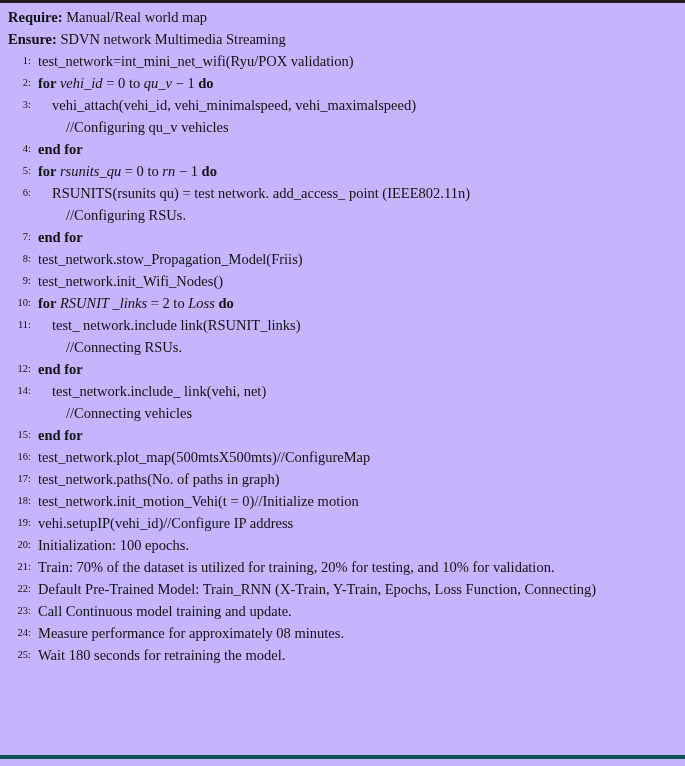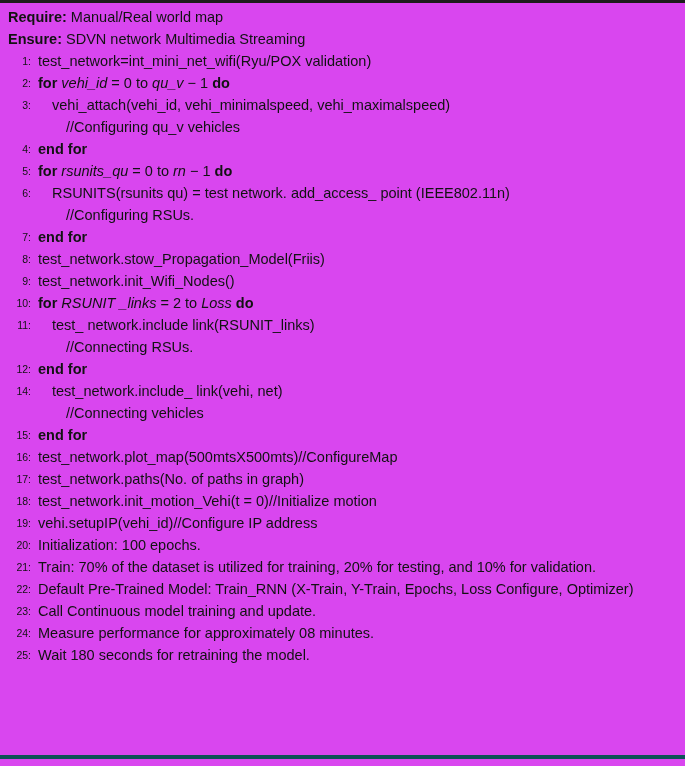--- a/index.html
+++ b/index.html
@@ -54,21 +54,21 @@
     text-align: left;
   }
   .indent-1 .content { padding-left: 14px; }
   .indent-2 .content { padding-left: 28px; }
   .b { font-weight: bold; }
   .i { font-style: italic; }
 </style>
 </head>
 <body>
 
-<div class="page" style="background: #d946ef; color: rgb(18, 18, 18);">
+<div class="page" style="background: #c4b5fd; color: rgb(18, 18, 18); font-family: Liberation Serif, serif;">
   <div class="rule-top" style="background: rgb(28, 28, 28);"></div>
   <div class="alg-body">
     <div id="alg-header">
         <div class="alg-line header-line">
           <span class="content"><span class="b">Require:</span><span> Manual/Real world map</span></span>
         </div>
         <div class="alg-line header-line">
           <span class="content"><span class="b">Ensure:</span><span> SDVN network Multimedia Streaming</span></span>
         </div>
       </div>
@@ -164,21 +164,21 @@
         <div class="alg-line">
           <span class="num">20:</span>
           <span class="content"><span>Initialization: 100 epochs.</span></span>
         </div>
         <div class="alg-line">
           <span class="num">21:</span>
           <span class="content"><span>Train: 70% of the dataset is utilized for training, 20% for testing, and 10% for validation.</span></span>
         </div>
         <div class="alg-line">
           <span class="num">22:</span>
-          <span class="content"><span>Default Pre-Trained Model: Train_RNN (X-Train, Y-Train, Epochs, Loss Configure, Optimizer)</span></span>
+          <span class="content"><span>Default Pre-Trained Model: Train_RNN (X-Train, Y-Train, Epochs, Loss Function, Connecting)</span></span>
         </div>
         <div class="alg-line">
           <span class="num">23:</span>
           <span class="content"><span>Call Continuous model training and update.</span></span>
         </div>
         <div class="alg-line">
           <span class="num">24:</span>
           <span class="content"><span>Measure performance for approximately 08 minutes.</span></span>
         </div>
         <div class="alg-line">

